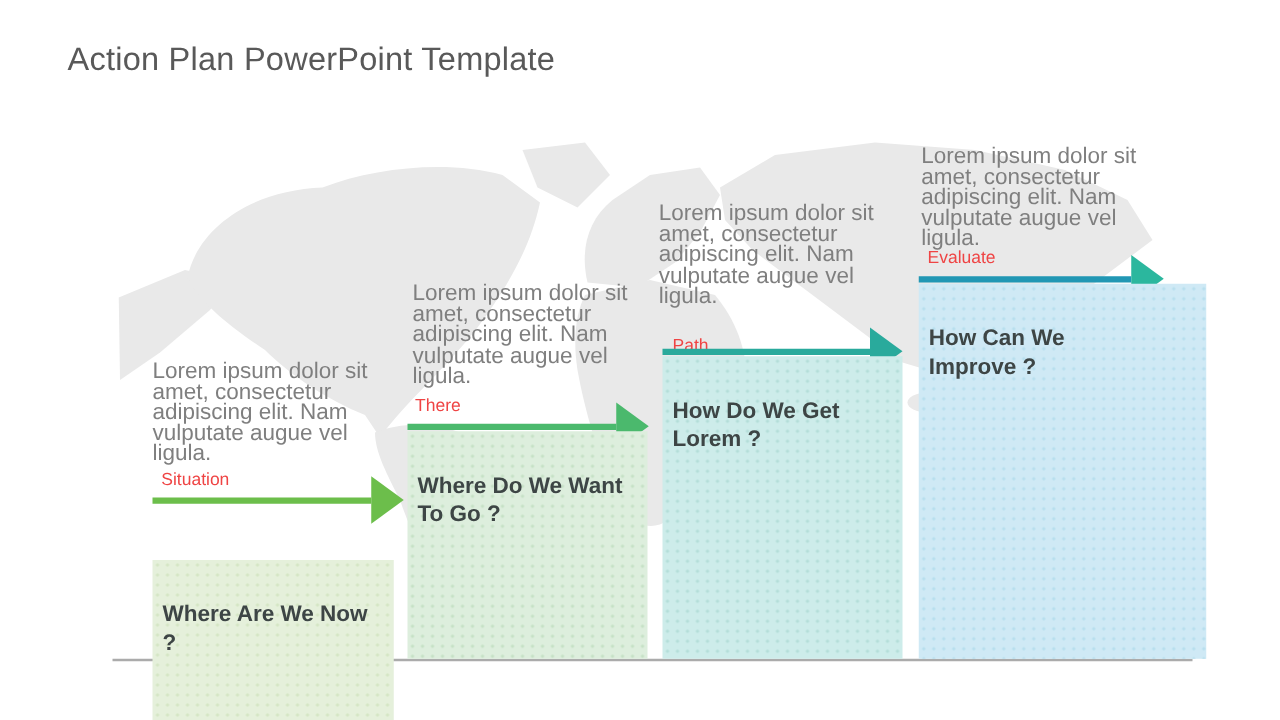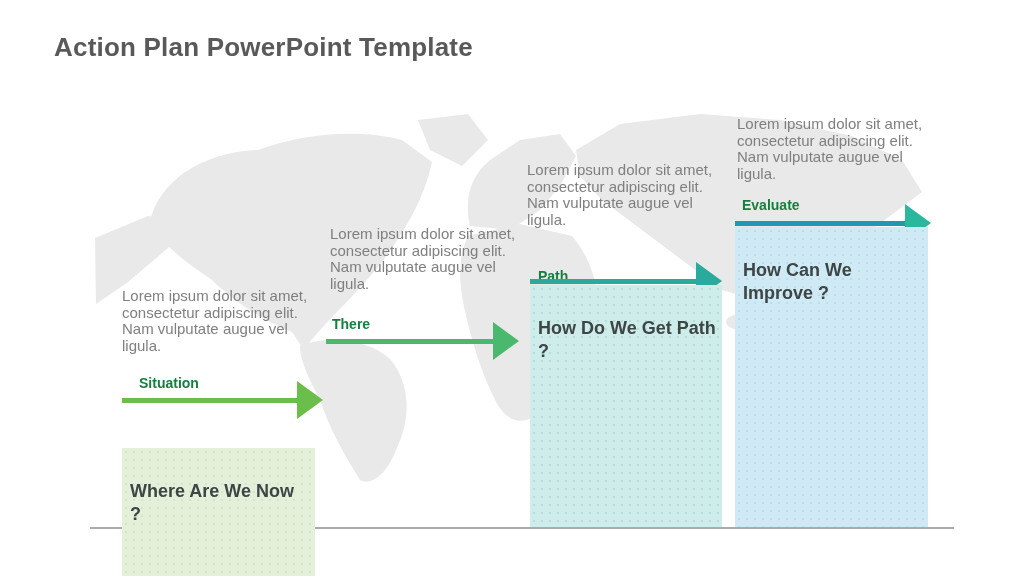--- a/index.html
+++ b/index.html
@@ -5,78 +5,78 @@
   html,body{margin:0;padding:0;background:#ffffff;}
   .stage{
     position:relative;
     width:1024px;height:576px;
     overflow:hidden;
     background:#ffffff;
     font-family:"Liberation Sans", sans-serif;
   }
   .slide-title{
     position:absolute;left:54px;top:32px;
-    font-size:26px;font-weight:700;color:#595959;
+    font-size:26px;font-weight:400;color:#595959;
     letter-spacing:.2px;margin:0;
   }
   .world-map{position:absolute;left:0;top:0;width:1024px;height:576px;}
   .baseline{
     position:absolute;left:90px;top:527px;width:864px;height:2px;
     background:#ababab;
   }
   .step{position:absolute;left:0;top:0;width:1024px;height:576px;pointer-events:none;}
   .lorem{
     position:absolute;width:190px;margin:0;
-    font-size:15px;line-height:16.5px;color:#7f7f7f;
+    font-size:18px;line-height:16.5px;color:#7f7f7f;
   }
   .step-label{
     position:absolute;
-    font-size:14px;font-weight:700;color:#15803d;
+    font-size:14px;font-weight:400;color:#ef4444;
   }
   .arrow-line{position:absolute;height:5px;background:var(--line,#6cbe4b);}
   .arrow-head{
     position:absolute;width:0;height:0;
     border-top:19px solid transparent;
     border-bottom:19px solid transparent;
     border-left:26px solid var(--head,#6cbe4b);
   }
   .column{
     position:absolute;
     background-color:var(--fill,#e5f0db);
     background-image:radial-gradient(var(--dot,#d6e7c6) 1px, transparent 1.6px);
     background-size:8px 8px;
   }
   .question{
     margin:32px 0 0 8px;width:178px;
     font-size:18px;font-weight:700;line-height:23px;color:#3d4545;
   }
   
   .s1 .lorem{left:122px;top:288px;}
-  .s1 .step-label{left:139px;top:375px;}
+  .s1 .step-label{left:129px;top:375px;}
   .s1 .arrow-line{left:122px;top:398px;width:175px;}
   .s1 .arrow-head{left:297px;top:381px;}
   .s1 .column{left:122px;top:404px;width:193px;height:140px;margin-top:44px;}
 
   .s2 .lorem{left:330px;top:226px;}
   .s2 .step-label{left:332px;top:316px;}
   .s2 .arrow-line{left:326px;top:339px;width:167px;}
   .s2 .arrow-head{left:493px;top:322px;}
   .s2 .column{left:326px;top:345px;width:192px;height:182px;}
 
   .s3 .lorem{left:527px;top:162px;}
   .s3 .step-label{left:538px;top:256px;margin-top:12px;}
   .s3 .arrow-line{left:530px;top:279px;width:166px;}
   .s3 .arrow-head{left:696px;top:262px;}
   .s3 .column{left:530px;top:285px;width:192px;height:242px;}
 
   .s4 .lorem{left:737px;top:116px;}
   .s4 .step-label{left:742px;top:197px;}
   .s4 .arrow-line{left:735px;top:221px;width:170px;}
   .s4 .arrow-head{left:905px;top:204px;}
-  .s4 .column{left:735px;top:227px;width:193px;height:300px;}
+  .s4 .column{left:735px;top:227px;width:230px;height:300px;}
 </style>
 </head>
 <body>
 
 <div class="stage">
 
   <svg class="world-map" viewBox="0 0 1024 576" aria-hidden="true">
     <g fill="#e9e9e9">
 
       <path d="M95 238 L148 216 L186 224 L168 248 L128 282 L96 304 Z"></path>
@@ -113,29 +113,32 @@
     <div class="column">
       <div class="question">Where Are We Now ?</div>
     </div>
   </div>
 
   <div class="step s2" style="--line: #4bb96d; --head: #4bb96d; --fill: #ddeedd; --dot: #c6e1c6;">
     <p class="lorem">Lorem ipsum dolor sit amet, consectetur adipiscing elit. Nam vulputate augue vel ligula.</p>
     <div class="step-label">There</div>
     <div class="arrow-line"></div>
     <div class="arrow-head"></div>
+    <div class="column">
+      <div class="question">Where Do We Want To Go ?</div>
+    </div>
   </div>
 
   <div class="step s3" style="--line: #29aa9c; --head: #29aa9c; --fill: #cdecea; --dot: #b4ded9;">
     <p class="lorem">Lorem ipsum dolor sit amet, consectetur adipiscing elit. Nam vulputate augue vel ligula.</p>
     <div class="step-label">Path</div>
     <div class="arrow-line"></div>
     <div class="arrow-head"></div>
     <div class="column">
-      <div class="question">How Do We Get Path ?</div>
+      <div class="question">How Do We Get Lorem ?</div>
     </div>
   </div>
 
   <div class="step s4" style="--line: #2197b4; --head: #2bb79e; --fill: #cfe9f5; --dot: #b8dfee;">
     <p class="lorem">Lorem ipsum dolor sit amet, consectetur adipiscing elit. Nam vulputate augue vel ligula.</p>
     <div class="step-label">Evaluate</div>
     <div class="arrow-line"></div>
     <div class="arrow-head"></div>
     <div class="column">
       <div class="question">How Can We Improve ?</div>

